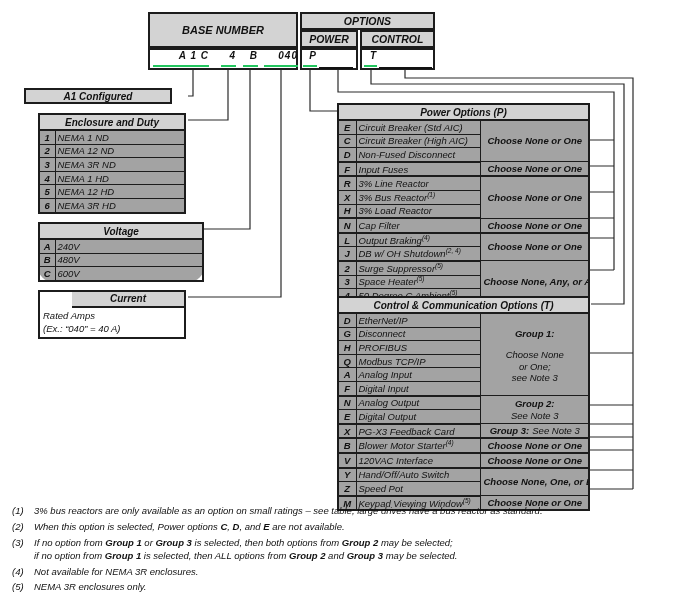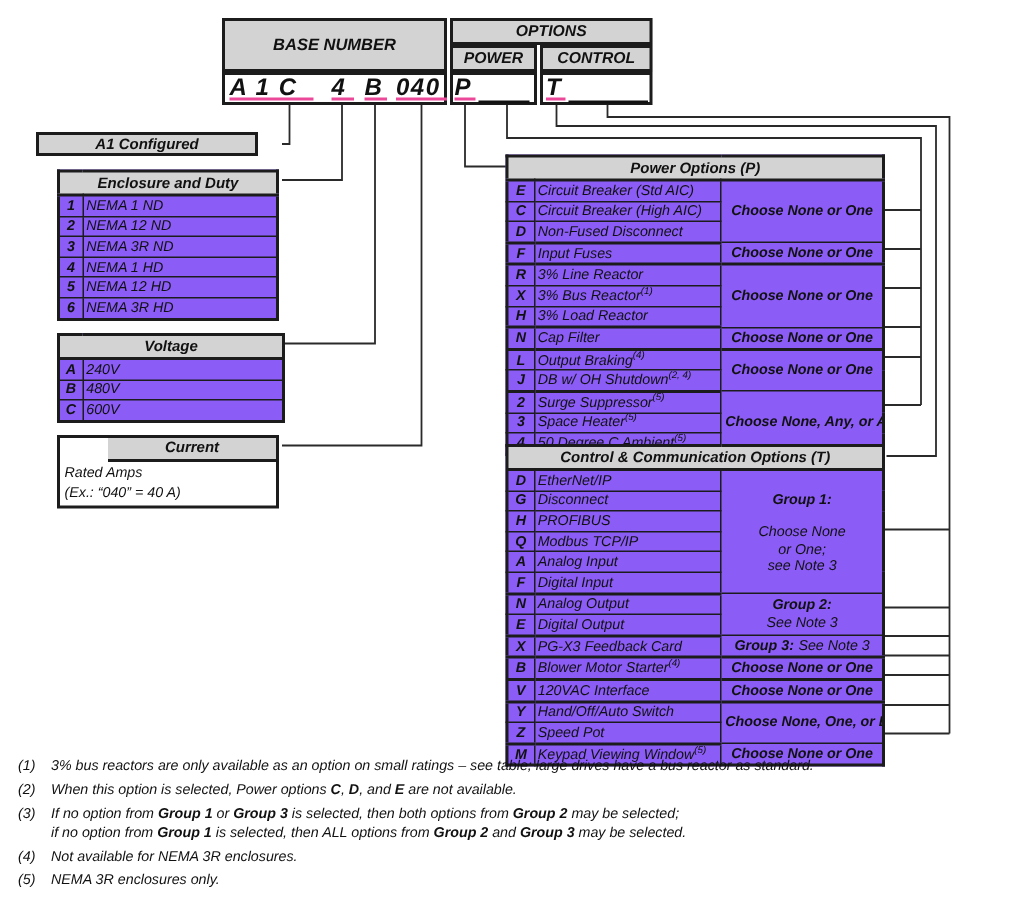--- a/index.html
+++ b/index.html
@@ -2,24 +2,24 @@
 <html><head>
 <meta charset="utf-8">
 <style>
   html,body{margin:0;padding:0;background:#fff;}
   #stage{position:relative;width:675px;height:608px;background:#fff;overflow:hidden;
          font-family:"Liberation Sans","DejaVu Sans",sans-serif;color:#111;font-style:italic;}
   svg.wires{position:absolute;left:0;top:0;z-index:0;}
   .box{position:absolute;z-index:2;border:2.5px solid #1c1c1c;background:#d3d3d3;
        display:flex;align-items:center;justify-content:center;font-weight:bold;box-sizing:border-box;}
   .whitebox{background:#fff;}
-  .code-seg{position:absolute;z-index:3;top:50px;height:17px;font-weight:bold;font-size:16px;
-            text-align:left;border-bottom:2px solid #ec4899;letter-spacing:1px;box-sizing:border-box;}
+  .code-seg{position:absolute;z-index:3;top:50px;height:17px;font-weight:bold;font-size:10px;
+            text-align:right;border-bottom:2px solid #22c55e;letter-spacing:1px;box-sizing:border-box;}
   .code-blank{position:absolute;z-index:3;top:67px;height:2px;background:#111;}
-  table.tbl{position:absolute;z-index:2;border-collapse:collapse;table-layout:fixed;background:#8b5cf6;
+  table.tbl{position:absolute;z-index:2;border-collapse:collapse;table-layout:fixed;background:#a3a3a3;
             border:2.5px solid #1c1c1c;font-size:9.5px;}
   table.tbl th{background:#d3d3d3;border-bottom:2px solid #1c1c1c;height:14px;font-size:10px;
                font-weight:bold;padding:0;}
   table.tbl td{border:1px solid #1c1c1c;height:12.6px;padding:0 2px;overflow:hidden;white-space:nowrap;}
   td.code{text-align:center;font-weight:bold;border-right:1.5px solid #1c1c1c;}
   td.choose{text-align:center;font-weight:bold;white-space:pre-line;border-left:2px solid #1c1c1c;
             line-height:1.2;font-size:9.5px;}
   tr.grp-end td{border-bottom:2px solid #1c1c1c;}
   sup{font-size:6.5px;vertical-align:super;line-height:0;}
   .grp-label{font-weight:bold;margin:2px 0 10px 0;}
@@ -115,21 +115,21 @@
           <td class="code">5</td>
           <td>NEMA 12 HD</td>
         </tr>
       <tr>
           <td class="code">6</td>
           <td>NEMA 3R HD</td>
         </tr>
     </tbody>
   </table>
 
-  <table class="tbl" style="left:38px;top:222px;width:152px;">
+  <table class="tbl" style="left:38px;top:222px;width:166px;border-radius:15px;">
     <colgroup>
         <col style="width:16px;">
         <col>
       </colgroup>
     <thead>
         <tr>
       <th colspan="2">Voltage</th>
     </tr>
       </thead>
     <tbody>

